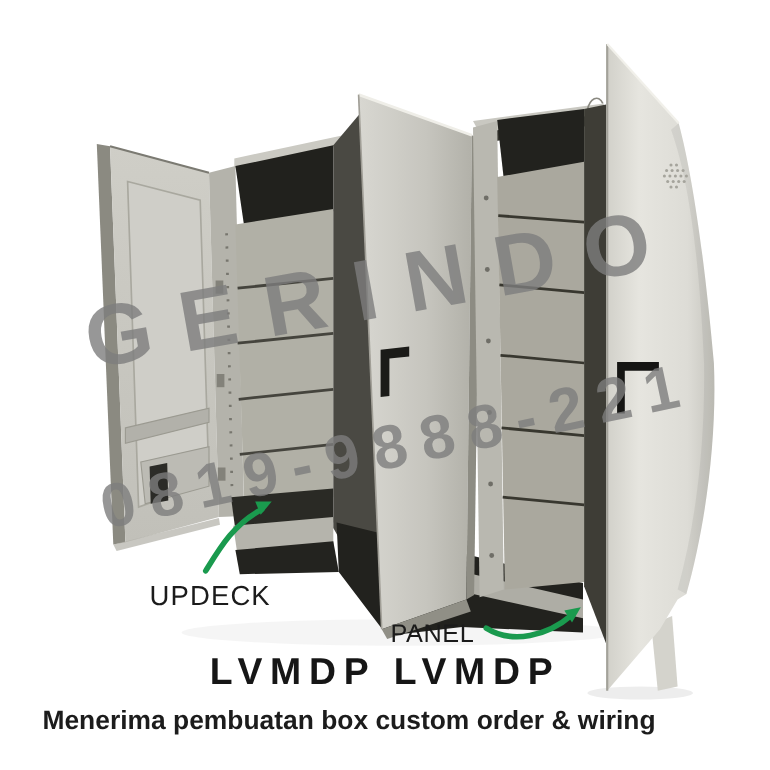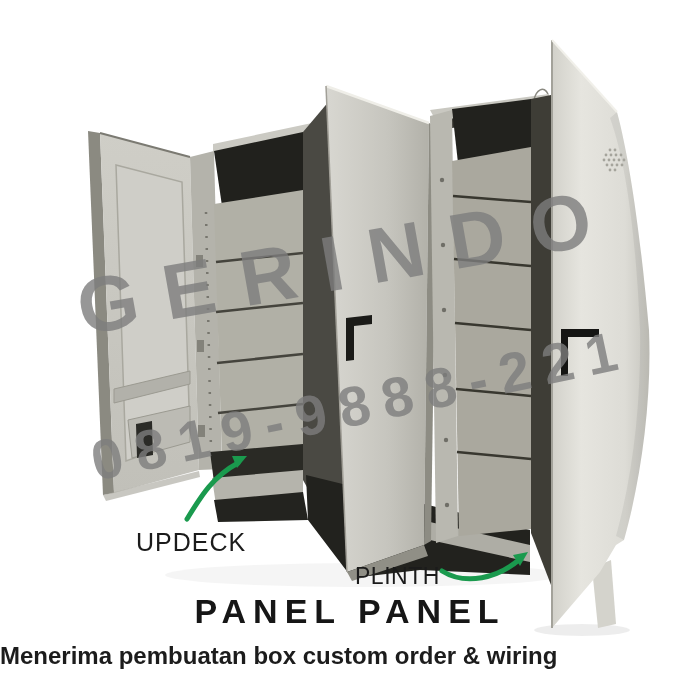--- a/index.html
+++ b/index.html
@@ -23,21 +23,21 @@
   .callout-label {
     position:absolute; font-weight:normal; color:#1b1b1b; white-space:nowrap;
   }
   .label-updeck { left:136px; top:528px; font-size:25px; letter-spacing:1px; }
   .label-plinth { left:355px; top:563px; font-size:23px; letter-spacing:0.5px; }
   .caption-title {
     position:absolute; left:0; top:592px; width:700px; text-align:center;
     font-size:34px; font-weight:bold; letter-spacing:7px; color:#161616;
   }
   .caption-subtitle {
-    position:absolute; left:0; top:642px; width:596px; text-align:left;
+    position:absolute; left:0; top:642px; width:596px; text-align:right;
     font-size:24px; font-weight:bold; color:#1c1c1c;
   }
 </style>
 </head>
 <body>
 
 <div class="stage">
 
   <svg id="panel-illustration" width="700" height="700" viewBox="0 0 700 700">
     <defs>
@@ -168,18 +168,18 @@
       <path d="M187,519 C200,498 212,477 238,463" fill="none" stroke="#1a9a4e" stroke-width="5" stroke-linecap="round"></path>
       <polygon points="247,456 237,468 232,456" fill="#1a9a4e"></polygon>
     </g>
     <g>
       <path d="M442,571 C466,586 498,578 520,559" fill="none" stroke="#1a9a4e" stroke-width="5" stroke-linecap="round"></path>
       <polygon points="528,552 520,566 513,555" fill="#1a9a4e"></polygon>
     </g>
   </svg>
 
   <div class="callout-label label-updeck">UPDECK</div>
-  <div class="callout-label label-plinth">PLINTH</div>
+  <div class="callout-label label-plinth">PANEL</div>
 
-  <div class="caption-title">PANEL PANEL</div>
+  <div class="caption-title">LVMDP LVMDP</div>
   <div class="caption-subtitle">Menerima pembuatan box custom order &amp; wiring</div>
 
 </div>
 
 </body></html>

